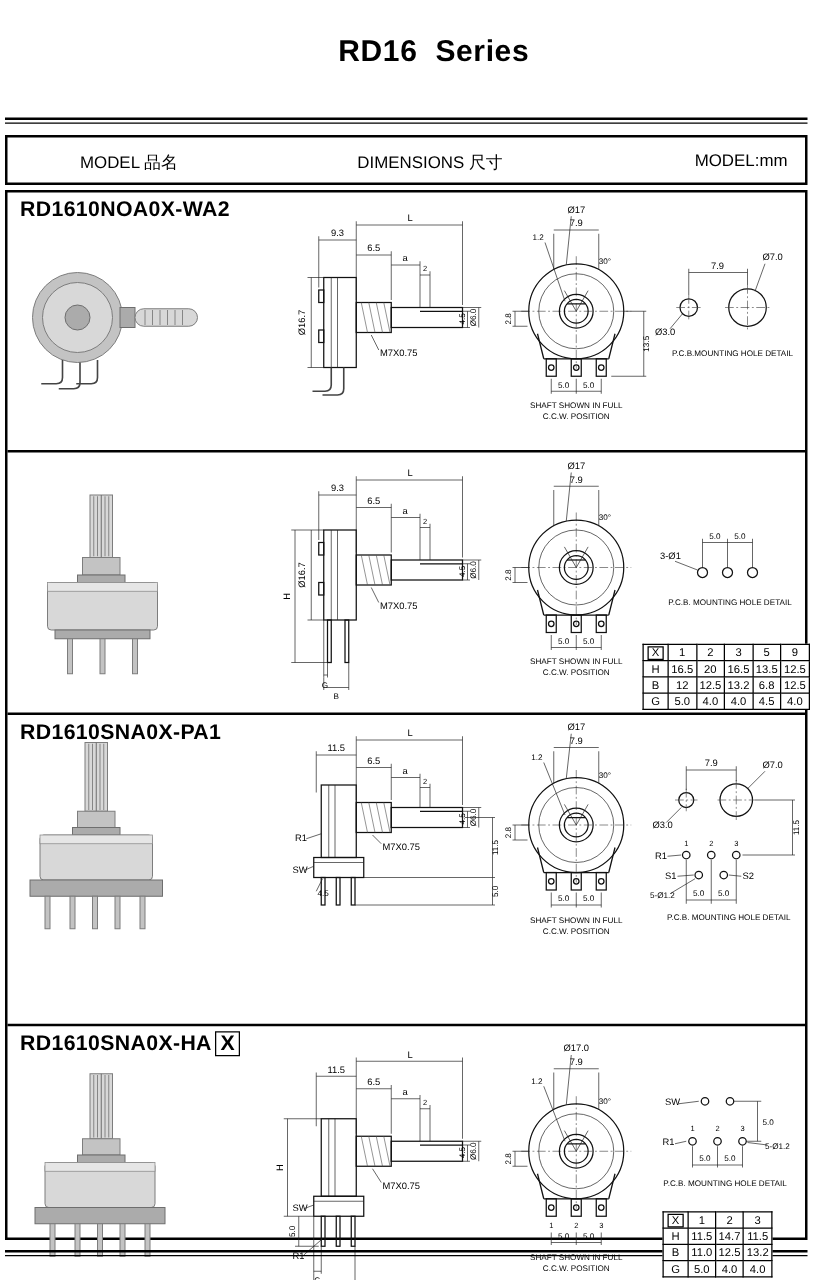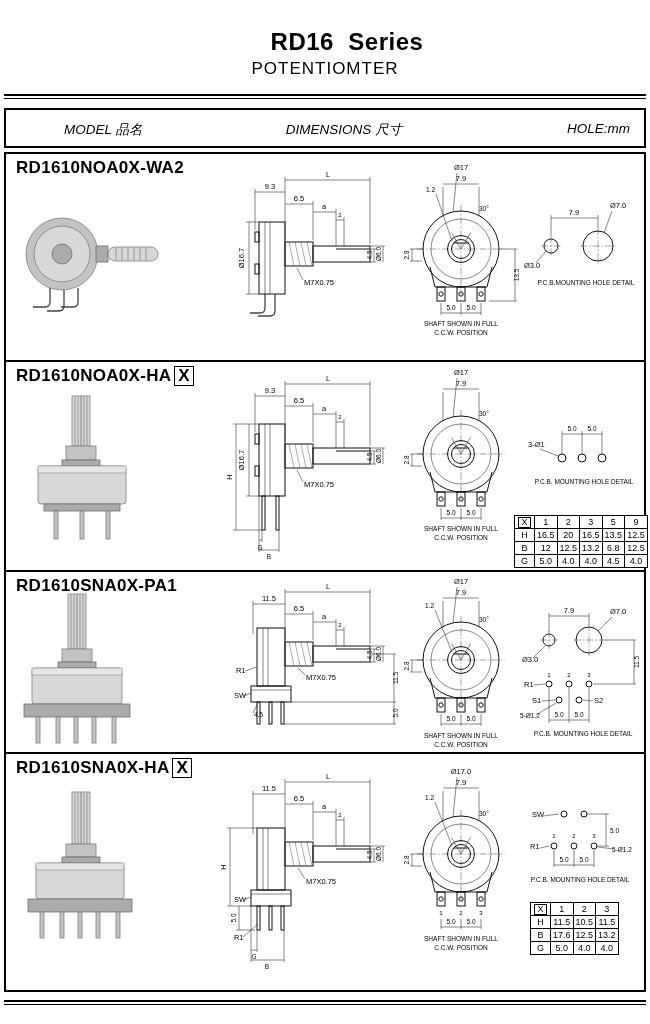--- a/index.html
+++ b/index.html
@@ -5,29 +5,29 @@
   * { margin:0; padding:0; box-sizing:border-box; }
   html,body { width:650px; height:1024px; overflow:hidden; }
   body { background:#ffffff; font-family:"Liberation Sans", sans-serif; color:#000; position:relative; }
   .page { position:absolute; inset:0; background:#fff; }
   .title { text-align:center; padding-top:28px; font-size:24px; font-weight:bold; white-space:pre; letter-spacing:0.5px;padding-left:44px; }
   .subtitle { text-align:center; font-size:17px; margin-top:3px; letter-spacing:1px; }
   .rule { position:absolute; left:4px; right:4px; border-top:2.5px solid #000; }
   .rule::after { content:""; display:block; margin-top:2px; border-top:1px solid #000; }
   .rule-top { top:94px; }
   .rule-bottom { top:1000px; }
-  .colhead { position:absolute; top:108px; left:4px; right:4px; height:40px; border:2px solid #000; font-size:13.5px;font-style:italic; }
+  .colhead { position:absolute; top:108px; left:4px; right:4px; height:40px; border:2px solid #000; font-size:13.5px; }
   .colhead span { position:absolute; top:11px; }
   .ch-model { left:58px; }
   .ch-dim { left:338px; transform:translateX(-50%); }
   .ch-unit { right:14px; }
   .main { position:absolute; top:152px; left:4px; right:4px; height:840px; border:2px solid #000; }
   .row { position:relative; width:100%; border-bottom:2px solid #000; }
   .row:last-child { border-bottom:none; }
-  .r1 { height:208px; } .r2 { height:210px; } .r3 { height:182px; } .r4 { height:223px; }
+  .r1 { height:208px; } .r2 { height:210px; } .r3 { height:249px; } .r4 { height:223px; }
   .model { position:absolute; top:4px; left:10px; font-size:17px; font-weight:bold; z-index:2; letter-spacing:0.3px; }
   .xbox { display:inline-block; border:1.7px solid #000; padding:0 3px; margin-left:3px; line-height:1.05; }
   .draw { position:absolute; left:0; top:0; }
   svg text { font-family:"Liberation Sans", sans-serif; font-size:7.5px; fill:#000; }
   .t65 { font-size:6.5px; } .t6 { font-size:6px; }
   .mid { text-anchor:middle; }
   .ln { fill:none; stroke:#111; stroke-width:1; }
   .thin { fill:none; stroke:#222; stroke-width:0.55; }
   .cl { fill:none; stroke:#444; stroke-width:0.5; stroke-dasharray:7 2 1.5 2; }
   .hatch { fill:none; stroke:#555; stroke-width:0.5; }
@@ -38,27 +38,26 @@
   .ph4 { fill:#e6e6e6; stroke:#8a8a8a; stroke-width:0.6; }
   .dtable { position:absolute; border-collapse:collapse; font-size:9px; background:#fff; z-index:3; }
   .dtable td { border:1px solid #000; padding:0 2px; min-width:20px; height:13px; line-height:12px; text-align:center; }
   .xbox2 { display:inline-block; border:1px solid #000; padding:0 2px; line-height:9px; }
 </style>
 </head>
 <body>
 
 <div class="page">
   <div class="title">RD16  Series</div>
-  <div class="subtitle">POTENTIOMTER</div>
   <div class="rule rule-top"></div>
 
   <div class="colhead">
     <span class="ch-model">MODEL 品名</span>
     <span class="ch-dim">DIMENSIONS 尺寸</span>
-    <span class="ch-unit">HOLE:mm</span>
+    <span class="ch-unit">MODEL:mm</span>
   </div>
 
   <div class="main">
 
     <section class="row r1">
       <div class="model"><span>RD1610NOA0X-WA2</span></div>
       <svg class="draw" width="642" height="208" viewBox="0 0 642 208">
         <g transform="translate(14,52)">
           <circle cx="42" cy="48" r="36" class="ph2"></circle>
           <circle cx="42" cy="48" r="28" class="ph1"></circle>
@@ -179,21 +178,20 @@
           <text x="604" y="54">Ø7.0</text>
           <line x1="606" y1="57" x2="598" y2="79" class="thin"></line>
           <text x="518" y="114">Ø3.0</text>
           <line x1="530" y1="109" x2="540" y2="97" class="thin"></line>
           <text x="580" y="131" class="mid t65">P.C.B.MOUNTING HOLE DETAIL</text>
         </g>
       </svg>
     </section>
 
     <section class="row r2">
-      <div class="model"><span>RD1610NOA0X-HA</span><span class="xbox">X</span></div>
       <svg class="draw" width="642" height="210" viewBox="0 0 642 210">
         <g transform="translate(26,34)">
           <rect x="40" y="0" width="18" height="50" class="ph1"></rect>
           <line x1="43" y1="1" x2="43" y2="49" class="hatch"></line>
             <line x1="46" y1="1" x2="46" y2="49" class="hatch"></line>
             <line x1="52" y1="1" x2="52" y2="49" class="hatch"></line>
             <line x1="55" y1="1" x2="55" y2="49" class="hatch"></line>
           <line x1="49" y1="0" x2="49" y2="50" class="ph3"></line>
           <rect x="34" y="50" width="30" height="14" class="ph2"></rect>
           <rect x="30" y="64" width="38" height="6" class="ph3"></rect>
@@ -673,26 +671,26 @@
         <tbody>
           <tr>
             <td><span class="xbox2">X</span></td>
             <td>1</td>
             <td>2</td>
             <td>3</td>
           </tr>
           <tr>
             <td>H</td>
             <td>11.5</td>
-            <td>10.5</td>
+            <td>14.7</td>
             <td>11.5</td>
           </tr>
           <tr>
             <td>B</td>
-            <td>17.6</td>
+            <td>11.0</td>
             <td>12.5</td>
             <td>13.2</td>
           </tr>
           <tr>
             <td>G</td>
             <td>5.0</td>
             <td>4.0</td>
             <td>4.0</td>
           </tr>
         </tbody>

